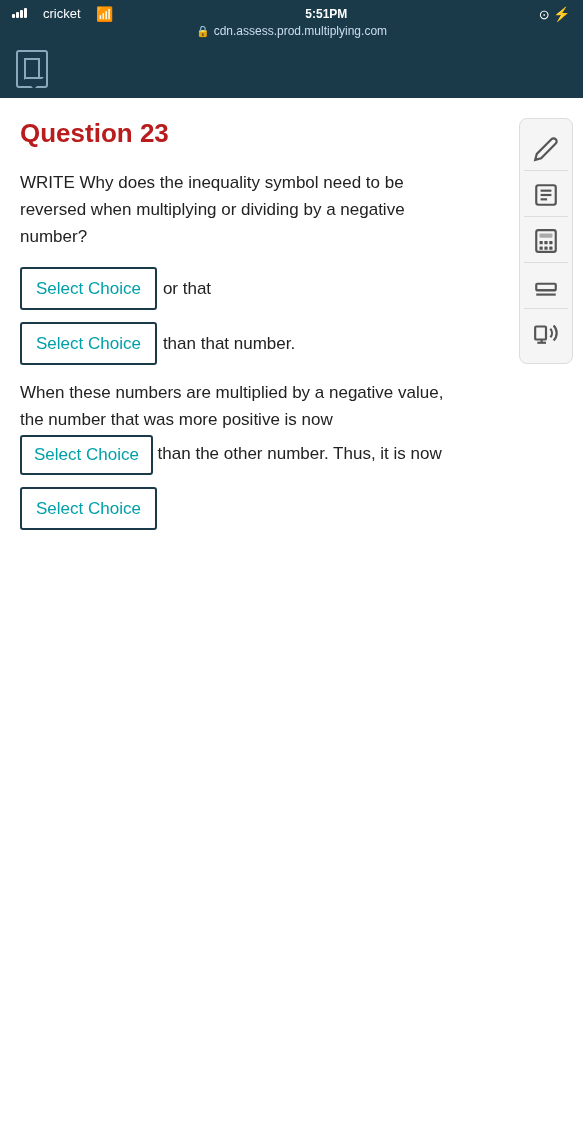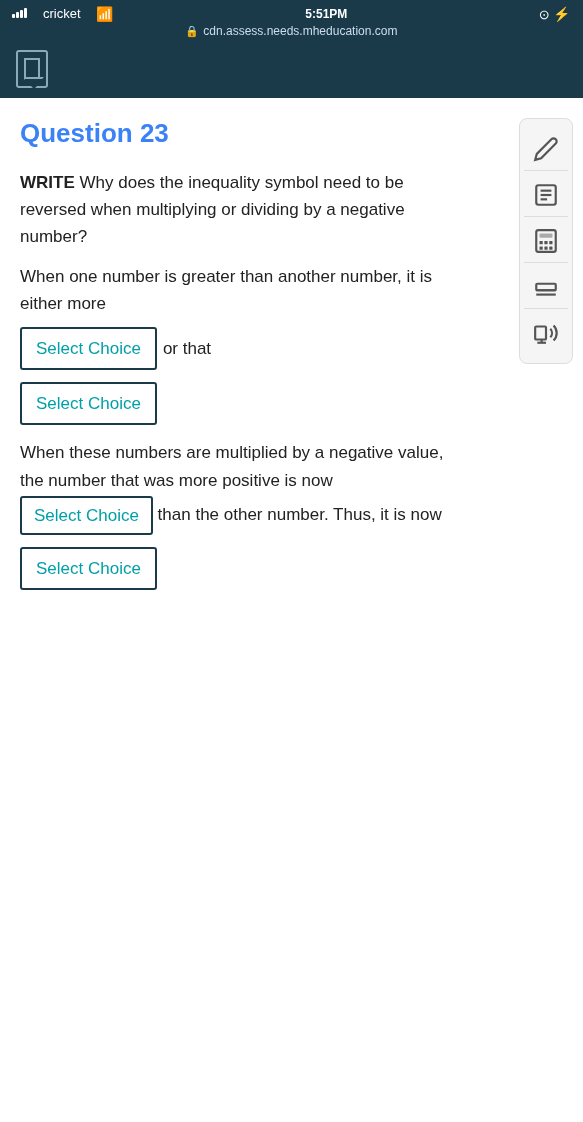--- a/index.html
+++ b/index.html
@@ -71,35 +71,35 @@
       background: transparent;
     }
 
     
     .main-content {
       padding: 20px 20px 20px 20px;
       position: relative;
     }
 
     .question-title {
-      color: #3b82f6;
+      color: #b91c1c;
       font-size: 26px;
       font-weight: 700;
       margin-bottom: 20px;
     }
 
     .question-body {
       font-size: 17px;
       line-height: 1.6;
       color: #222;
       max-width: 430px;
     }
 
     .question-body .write-label {
-      font-weight: 700;
+      font-weight: 400;
     }
 
     .inline-select {
       display: inline-flex;
       align-items: center;
       border: 2px solid #1a3a4a;
       border-radius: 3px;
       padding: 4px 12px;
       color: #00a0a8;
       font-size: 17px;
@@ -206,21 +206,21 @@
       <span class="wifi-icon">📶</span>
     </div>
     <div class="status-bar-time">5:51PM</div>
     <div class="status-bar-icons">
       <span style="font-size:13px;">⊙</span>
       <span class="battery-icon">⚡</span>
     </div>
   </div>
   <div class="status-bar-url">
     <span class="lock-icon">🔒</span>
-    <span>cdn.assess.needs.mheducation.com</span>
+    <span>cdn.assess.prod.multiplying.com</span>
   </div>
 </div>
 
 <div class="toolbar">
   <div class="bookmark-icon">
     <div style="width:16px;height:22px;border:2.5px solid #8ab;border-bottom:none;position:relative;">
       <div style="position:absolute;bottom:-9px;left:-2.5px;width:0;height:0;border-left:10.5px solid transparent;border-right:10.5px solid transparent;border-top:10px solid #1a3a4a;z-index:2;"></div>
       <div style="position:absolute;bottom:-7px;left:-2.5px;width:0;height:0;border-left:10.5px solid transparent;border-right:10.5px solid transparent;border-top:10px solid #8ab;z-index:1;"></div>
     </div>
   </div>
@@ -274,29 +274,29 @@
 
   <h1 class="question-title">Question 23</h1>
 
   <div class="question-body">
 
     <p style="margin-bottom: 12px;">
       <span class="write-label">WRITE</span>
       <span>Why does the inequality symbol need to be reversed when multiplying or dividing by a negative number?</span>
     </p>
 
-    <p style="margin-bottom: 6px;">When one number is greater than another number, it is either more</p>
 
     <div class="select-row">
       <div class="block-select">Select Choice</div>
       <span>or that</span>
     </div>
 
     <div class="select-row">
       <div class="block-select">Select Choice</div>
+      <span>than that number.</span>
     </div>
 
     <p style="margin: 10px 0 6px 0;"><span>When these numbers are multiplied by a negative value, the number that was more positive is now&nbsp;</span><span class="inline-select">Select Choice</span><span>&nbsp;than the other number. Thus, it is now</span></p>
 
     <div class="select-row">
       <div class="block-select">Select Choice</div>
     </div>
 
   </div>
 

